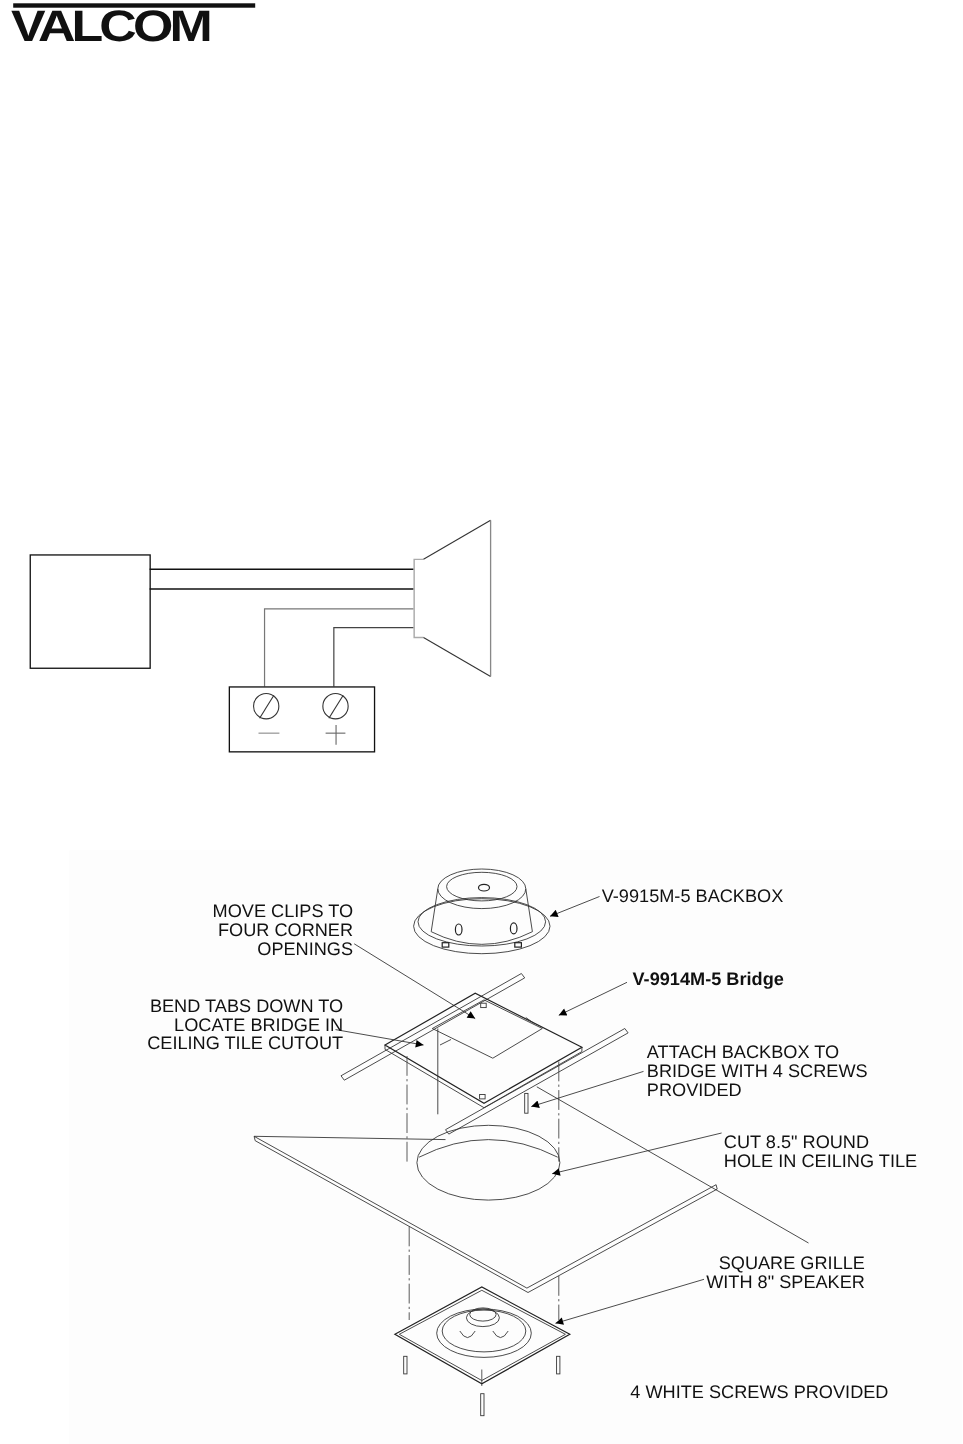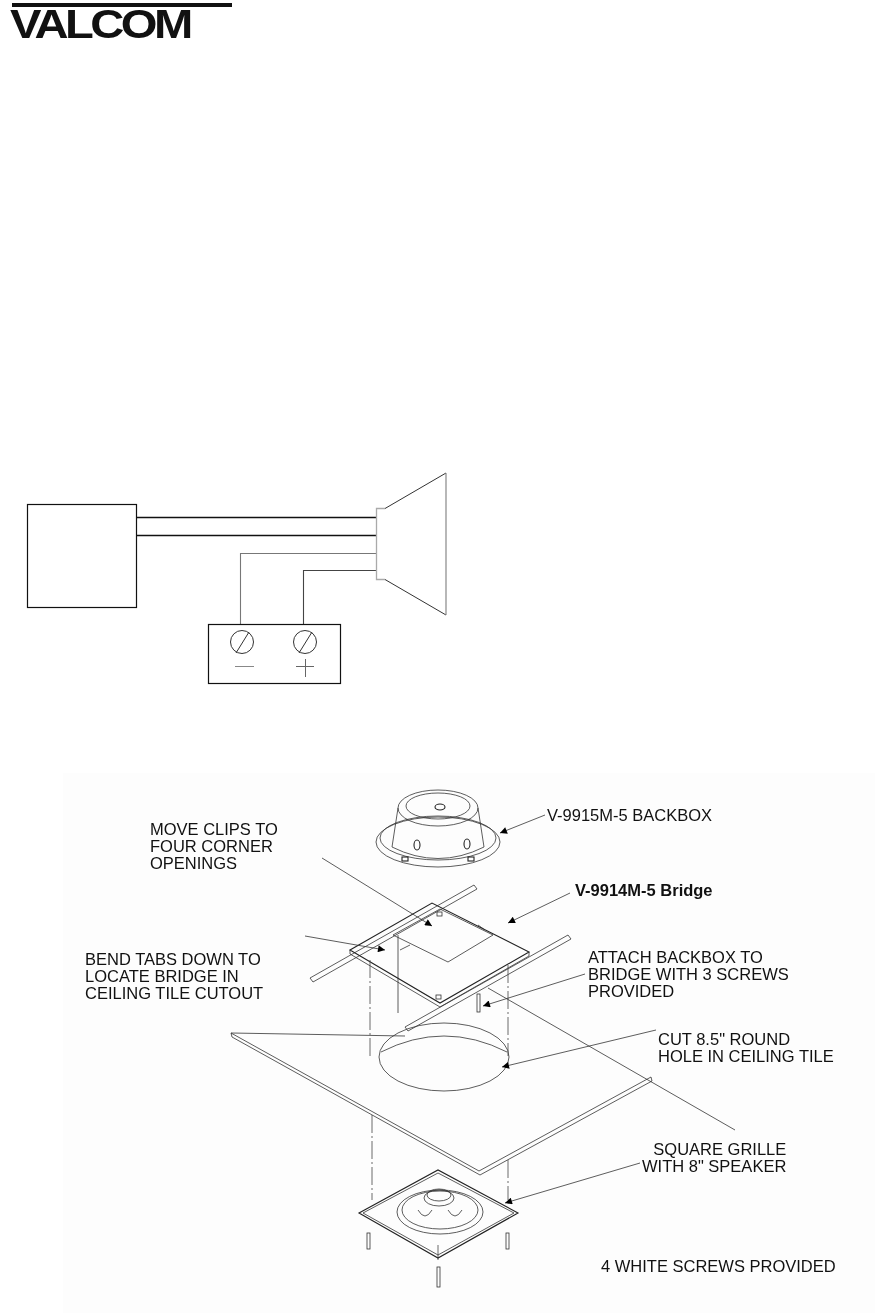--- a/index.html
+++ b/index.html
@@ -4,21 +4,21 @@
 <style>
   html, body { margin: 0; padding: 0; background: #ffffff; }
   body { width: 875px; height: 1313px; position: relative; overflow: hidden; font-family: "Liberation Sans", sans-serif; color: #000; }
   .abs { position: absolute; }
   .logo { left: 10px; top: 3px; width: 224px; height: 38px; }
   .logo-bar { position: absolute; left: 2px; top: 0; width: 220px; height: 4px; background: #111; }
   .logo-text { position: absolute; left: 0; top: 2px; font-family: "Liberation Sans", sans-serif; font-weight: 900; font-size: 40px; letter-spacing: -3px; line-height: 38px; transform: scaleX(1.18); transform-origin: left top; color: #111; font-style: normal; }
   .wiring { left: 0; top: 460px; width: 470px; height: 240px; }
   .assembly-panel { left: 63px; top: 773px; width: 812px; height: 540px; background: #fdfdfd; }
   .callout { position: absolute; font-family: "Liberation Sans", sans-serif; font-size: 16.5px; line-height: 17px; color: #111; white-space: pre; }
-  .callout.right { text-align: left; }
+  .callout.right { text-align: right; }
   svg { position: absolute; left: 0; top: 0; overflow: visible; }
   .thin { stroke: #333; stroke-width: 0.8; fill: none; }
   .med { stroke: #222; stroke-width: 1.1; fill: none; }
   .dash { stroke: #444; stroke-width: 0.8; fill: none; stroke-dasharray: 18 3 2 3; }
 </style>
 </head>
 <body>
 
 <div class="abs logo">
   <div class="logo-bar"></div>
@@ -137,24 +137,24 @@
     <line x1="585" y1="974" x2="483" y2="1006" stroke="#333" stroke-width="0.8" marker-end="url(#arr)"></line>
     <line x1="656" y1="1030" x2="502" y2="1067" stroke="#333" stroke-width="0.8" marker-end="url(#arr)"></line>
     <line x1="640" y1="1163" x2="505" y2="1203" stroke="#333" stroke-width="0.8" marker-end="url(#arr)"></line>
   </svg>
 
   <div class="callout" style="left:547px;top:807px;">V-9915M-5 BACKBOX</div>
   <div class="callout right" style="left:150px;top:821px;width:171px;">MOVE CLIPS TO
 FOUR CORNER
 OPENINGS</div>
   <div class="callout" style="left:575px;top:882px;font-weight:bold;">V-9914M-5 Bridge</div>
-  <div class="callout right" style="left:85px;top:907px;width:208px;margin-top:44px;">BEND TABS DOWN TO
+  <div class="callout right" style="left:104px;top:907px;width:208px;">BEND TABS DOWN TO
 LOCATE BRIDGE IN
 CEILING TILE CUTOUT</div>
   <div class="callout" style="left:588px;top:949px;">ATTACH BACKBOX TO
-BRIDGE WITH 3 SCREWS
+BRIDGE WITH 4 SCREWS
 PROVIDED</div>
   <div class="callout" style="left:658px;top:1031px;">CUT 8.5" ROUND
 HOLE IN CEILING TILE</div>
   <div class="callout" style="left:642px;top:1141px;text-align:right;">SQUARE GRILLE
 WITH 8" SPEAKER</div>
-  <div class="callout" style="left:573px;top:1258px;margin-left:28px;">4 WHITE SCREWS PROVIDED</div>
+  <div class="callout" style="left:573px;top:1258px;">4 WHITE SCREWS PROVIDED</div>
 </div>
 
 </body></html>

